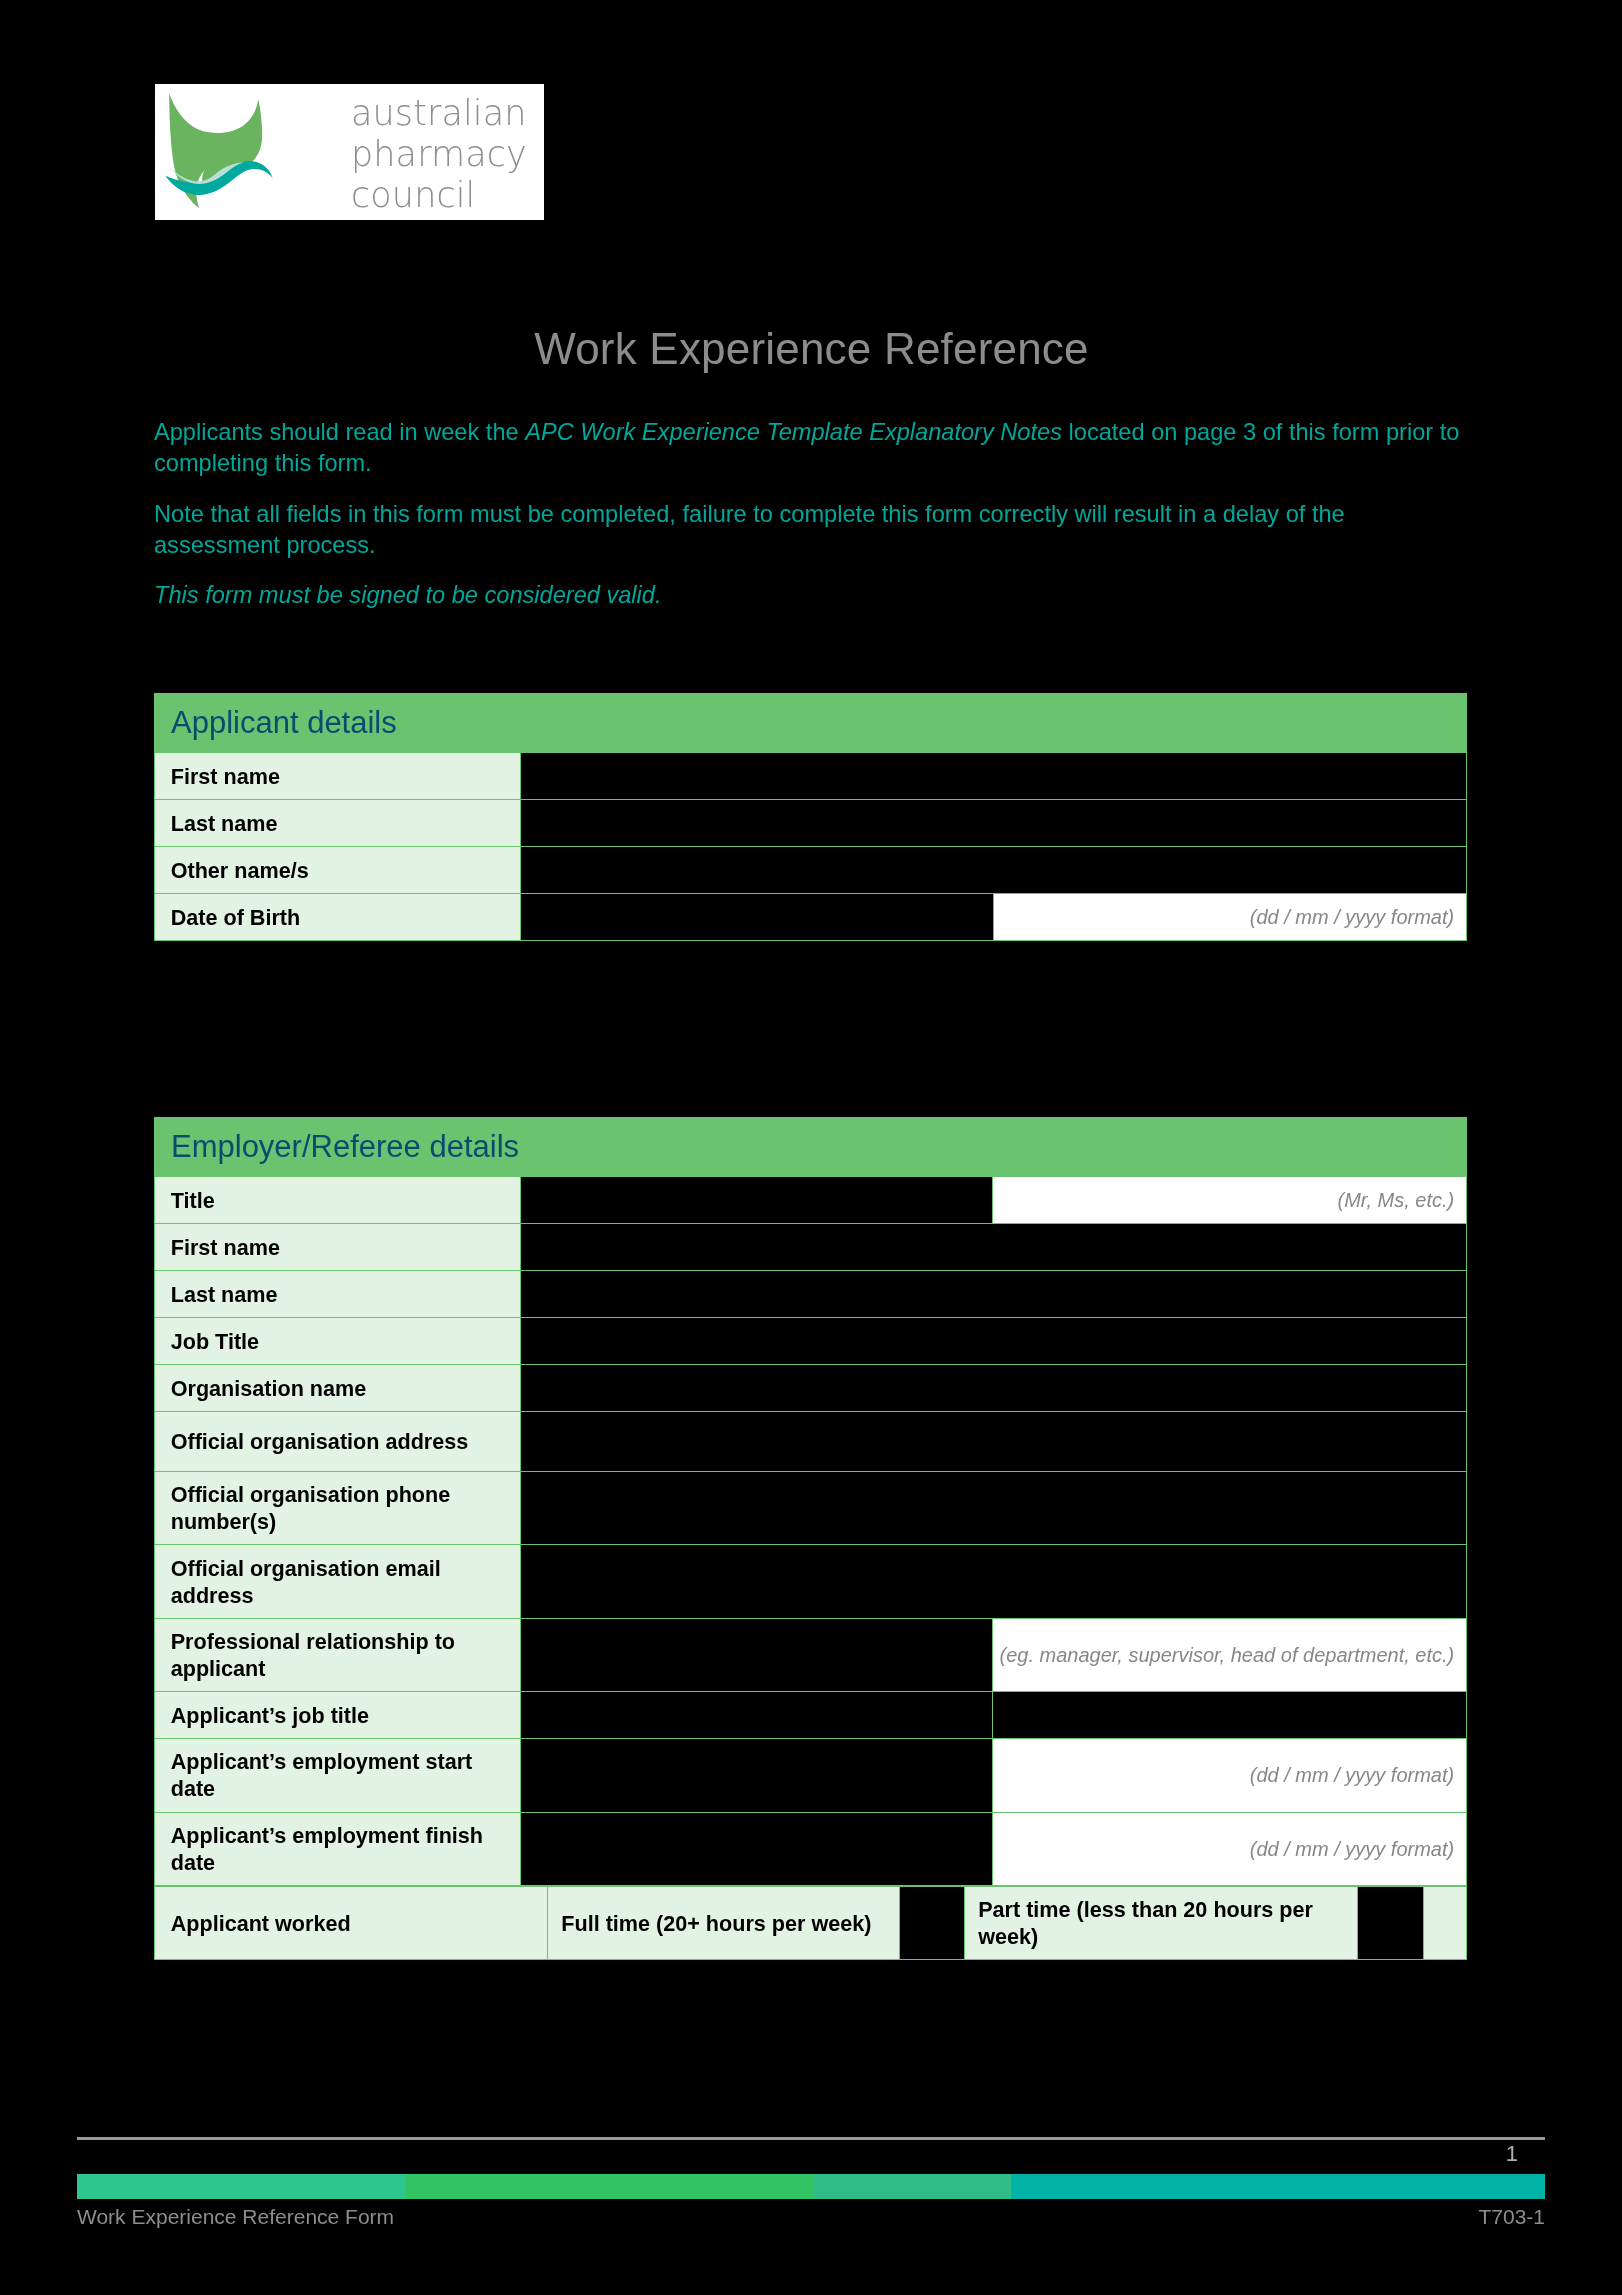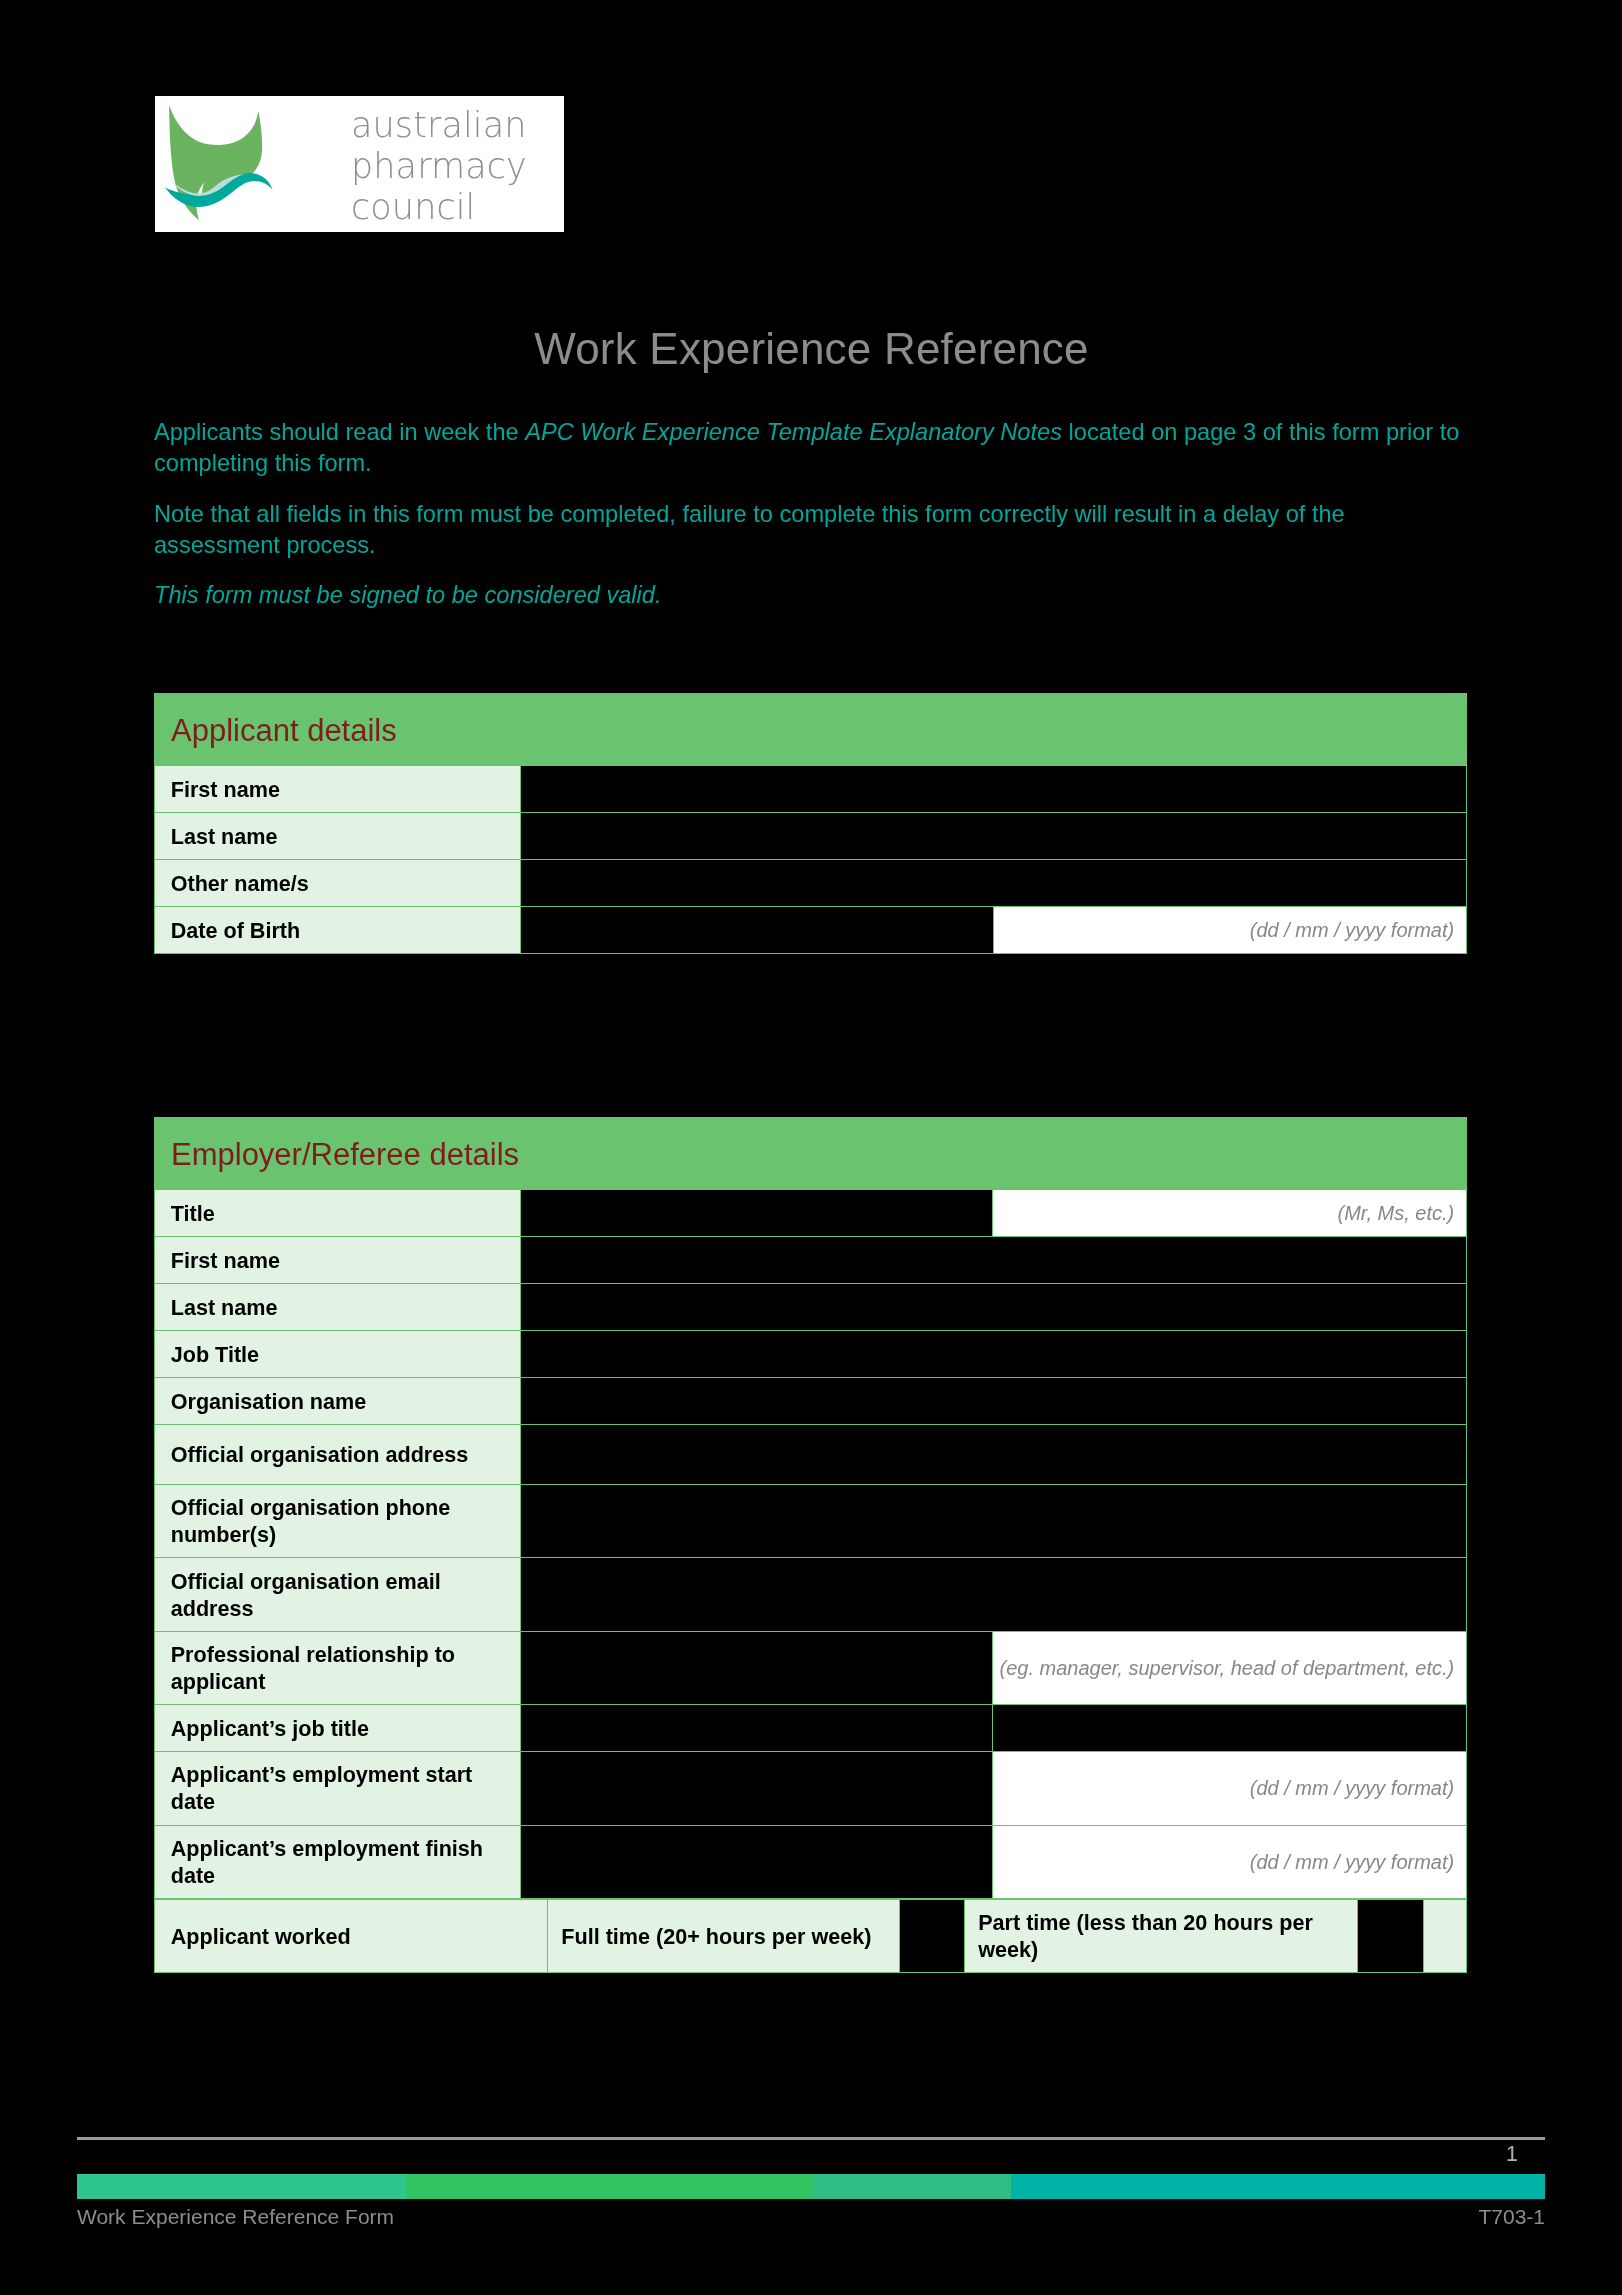--- a/index.html
+++ b/index.html
@@ -12,25 +12,24 @@
     height: 2295px;
     position: relative;
     font-family: "Liberation Sans", sans-serif;
     overflow: hidden;
   }
 
   
   #logo-block {
     position: absolute;
     left: 155px;
-    top: 96px;
+    top: 84px;
     width: 389px;
     height: 136px;
     background: #ffffff;
-    padding-left: 20px;
   }
   #logo-mark {
     position: absolute;
     left: 5.2px;
     top: 5.2px;
     width: 190px;
     height: 126px;
   }
   #logo-wordmark {
     position: absolute;
@@ -74,26 +73,26 @@
   #intro .it { font-style: italic; }
 
   
   .sect {
     position: absolute;
     left: 154px;
     width: 1313px;
   }
   .sect-head {
     background: #6ac46f;
-    color: #7f1d1d;
+    color: #0c4a6e;
     font-size: 31px;
     font-weight: 400;
-    height: 72px;
+    height: 59px;
     line-height: 59px;
-    padding: 8px 0 0 17px;
+    padding: 0 0 0 17px;
     box-sizing: border-box;
     position: relative;
   }
   .sect-head.partial::after {
     content: "";
     position: absolute;
     right: 0;
     top: 0;
     width: 314px;
     height: 100%;

